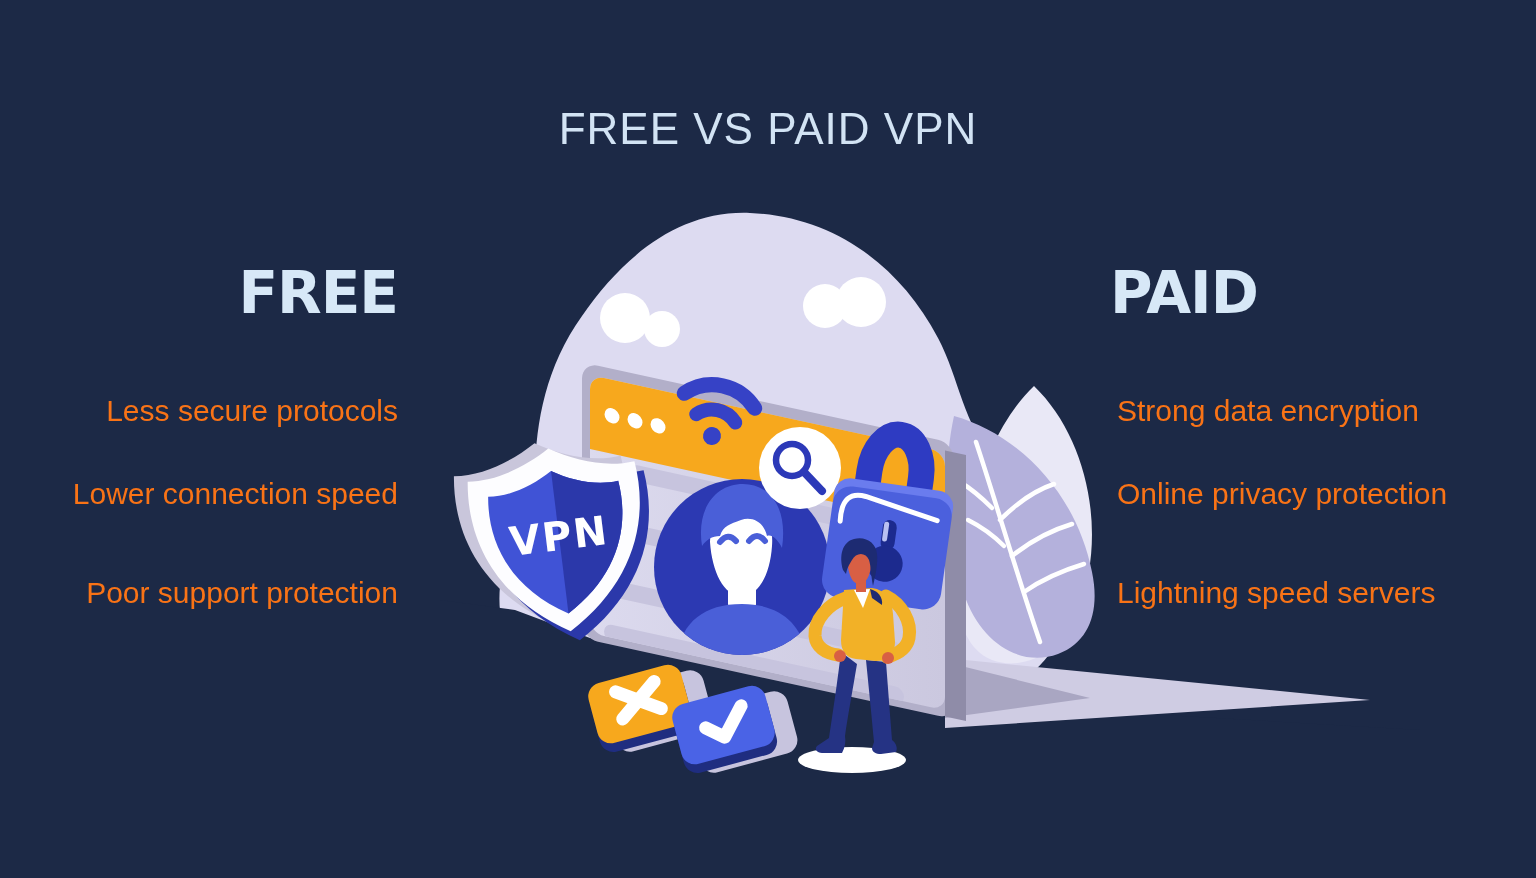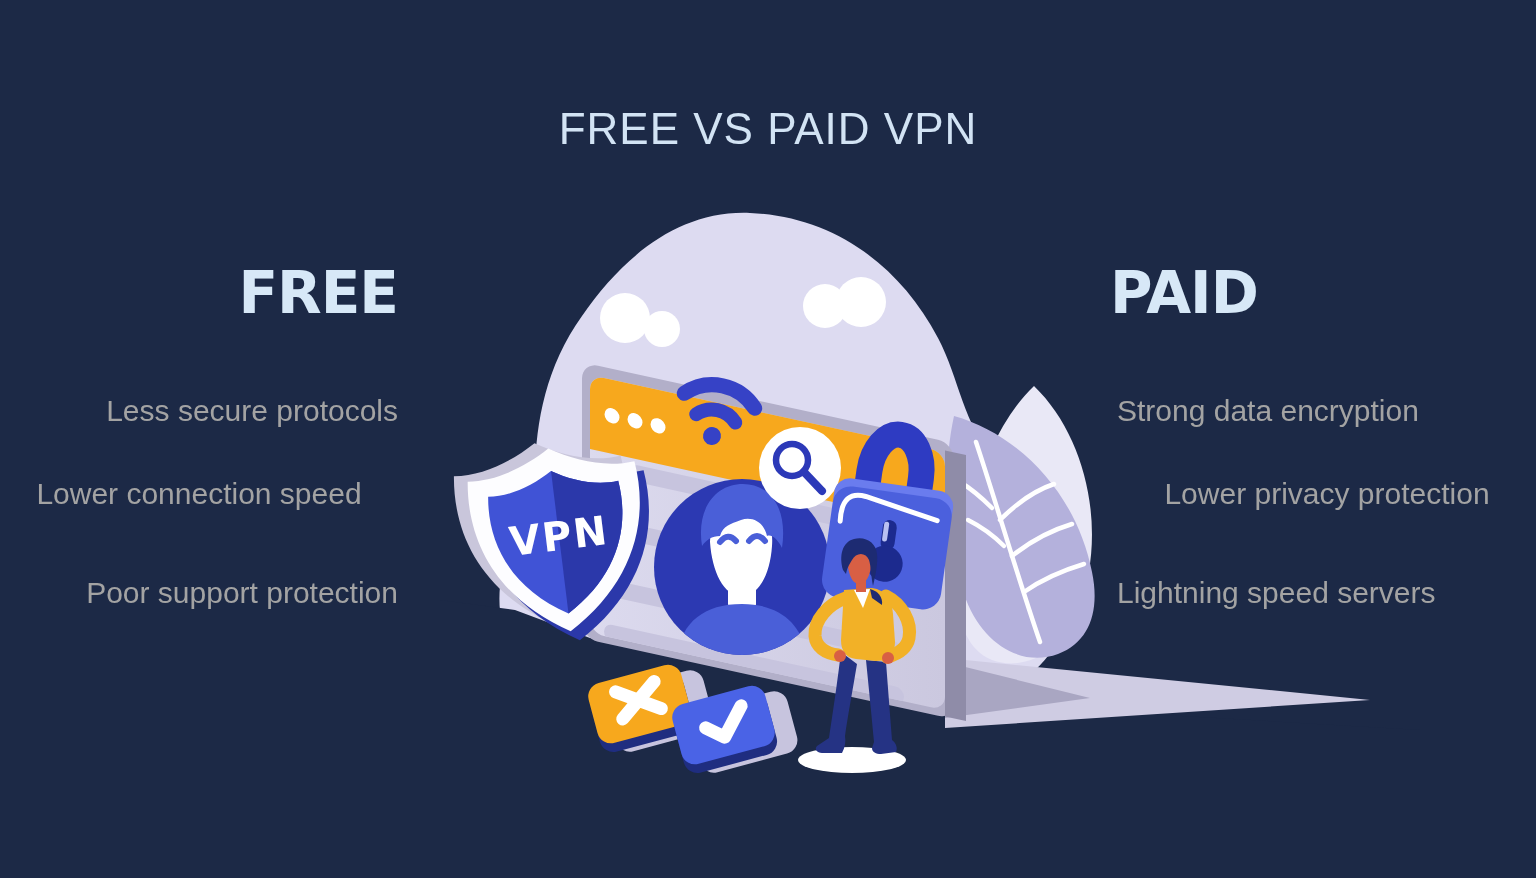--- a/index.html
+++ b/index.html
@@ -21,43 +21,43 @@
   .col-heading {
     font-family:"DejaVu Sans", sans-serif;
     font-size:58px; line-height:72px; font-weight:bold;
     letter-spacing:-1px;
     color:#d7e8f7;
   }
   .heading-free { top:257px; left:0; width:398px; text-align:right; }
   .heading-paid { top:257px; left:1110px; width:400px; text-align:left; }
   .col-item {
     font-size:30px; line-height:37px; font-weight:400;
-    color:#a3a3a3;
+    color:#f97316;
     white-space:nowrap;
   }
   .free-item { left:0; width:398px; text-align:right; }
   .paid-item { left:1117px; width:420px; text-align:left; }
   .it-1 { top:392px; }
-  .it-2 { top:475px;text-align:center; }
+  .it-2 { top:475px; }
   .it-3 { top:574px; }
   .illustration { top:190px; left:440px; width:980px; height:630px; }
 </style>
 </head>
 <body>
 
 <div class="abs title">FREE VS PAID VPN</div>
 
 <div class="abs col-heading heading-free">FREE</div>
 <div class="abs col-item free-item it-1">Less secure protocols</div>
 <div class="abs col-item free-item it-2">Lower connection speed</div>
 <div class="abs col-item free-item it-3">Poor support protection</div>
 
 <div class="abs col-heading heading-paid">PAID</div>
 <div class="abs col-item paid-item it-1">Strong data encryption</div>
-<div class="abs col-item paid-item it-2">Lower privacy protection</div>
+<div class="abs col-item paid-item it-2">Online privacy protection</div>
 <div class="abs col-item paid-item it-3">Lightning speed servers</div>
 
 <svg class="abs illustration" viewBox="0 0 980 630" width="980" height="630" xmlns="http://www.w3.org/2000/svg">
   <defs>
     <linearGradient id="winGrad" x1="0" y1="0" x2="1" y2="0">
       <stop offset="0" stop-color="#dcdaee"></stop>
       <stop offset="1" stop-color="#cbc8df"></stop>
     </linearGradient>
     <clipPath id="winClip">
       <rect x="0" y="0" width="355" height="258" rx="14"></rect>

